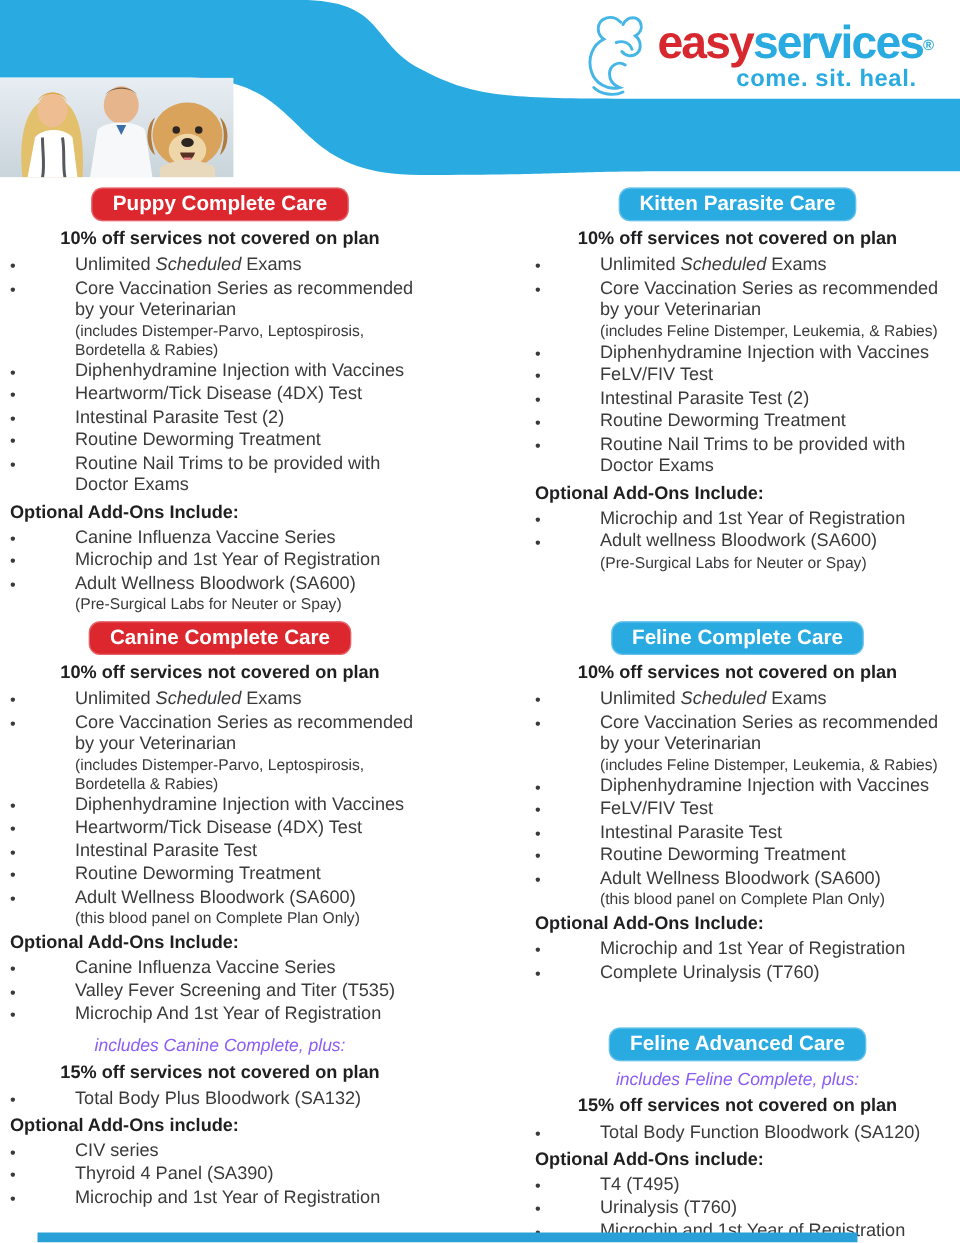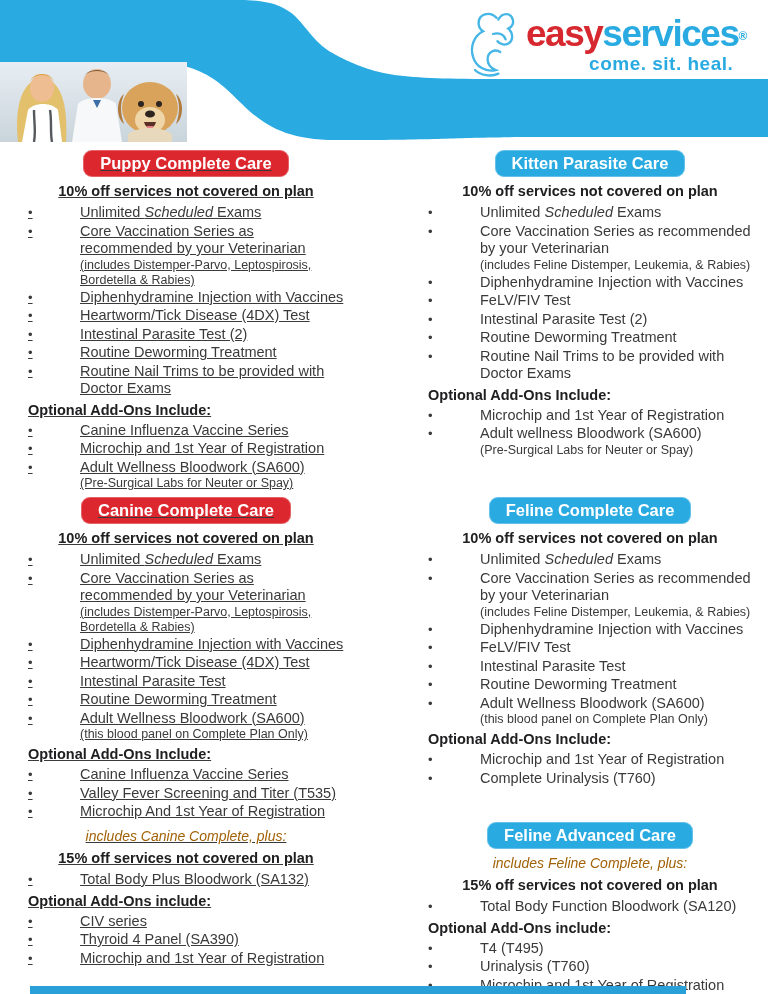--- a/index.html
+++ b/index.html
@@ -17,35 +17,35 @@
   .pet-icon{width:58px;height:72px;flex:0 0 auto;margin-right:4px;}
   .wordmark{display:flex;flex-direction:column;align-items:flex-end;margin-top:8px;}
   .wordline{font-weight:bold;font-size:37px;letter-spacing:-1.5px;line-height:38px;white-space:nowrap;}
   .w-easy{color:#d7282f;}
   .w-vet{color:#29abe2;}
   .w-reg{color:#29abe2;font-size:12px;font-weight:bold;vertical-align:6px;letter-spacing:0;}
   .tagline{color:#29abe2;font-size:19px;font-weight:bold;letter-spacing:.5px;margin-top:-2px;margin-right:14px;}
   
   .columns{position:absolute;top:143px;left:0;width:768px;display:flex;}
   .col{width:384px;box-sizing:border-box;padding-top:7px;}
-  .col.left{padding-left:28px;padding-right:40px;text-decoration:underline;}
+  .col.left{padding-left:8px;padding-right:40px;}
   .col.right{padding-left:44px;padding-right:16px;}
   .plan{box-sizing:border-box;}
   .plan.slot1{min-height:347px;}
   .plan.slot2{min-height:325px;}
   .banner{
     display:block;width:max-content;margin:0 auto 5px auto;
     padding:4px 17px;border-radius:9px;
     font-weight:bold;font-size:16.5px;color:#ffffff;text-align:center;
     box-shadow:inset 0 0 0 1px rgba(255,255,255,.28);
   }
   .plan.red .banner{background:#dc272e;}
   .plan.blue .banner{background:#29abe2;}
   .includes{
-    text-align:center;font-style:italic;font-size:14px;color:#a16207;
+    text-align:center;font-style:italic;font-size:14px;color:#8b5cf6;
     margin:6px 0 4px 0;line-height:17px;
   }
   .discount{
     text-align:center;font-weight:bold;font-size:14.5px;color:#202022;
     margin:3px 0 4px 0;line-height:18px;
   }
   ul.items{list-style:none;margin:0;padding:0;}
   ul.items li{
     display:flex;font-size:14.5px;line-height:17.5px;margin:0 0 1px 0;
   }

